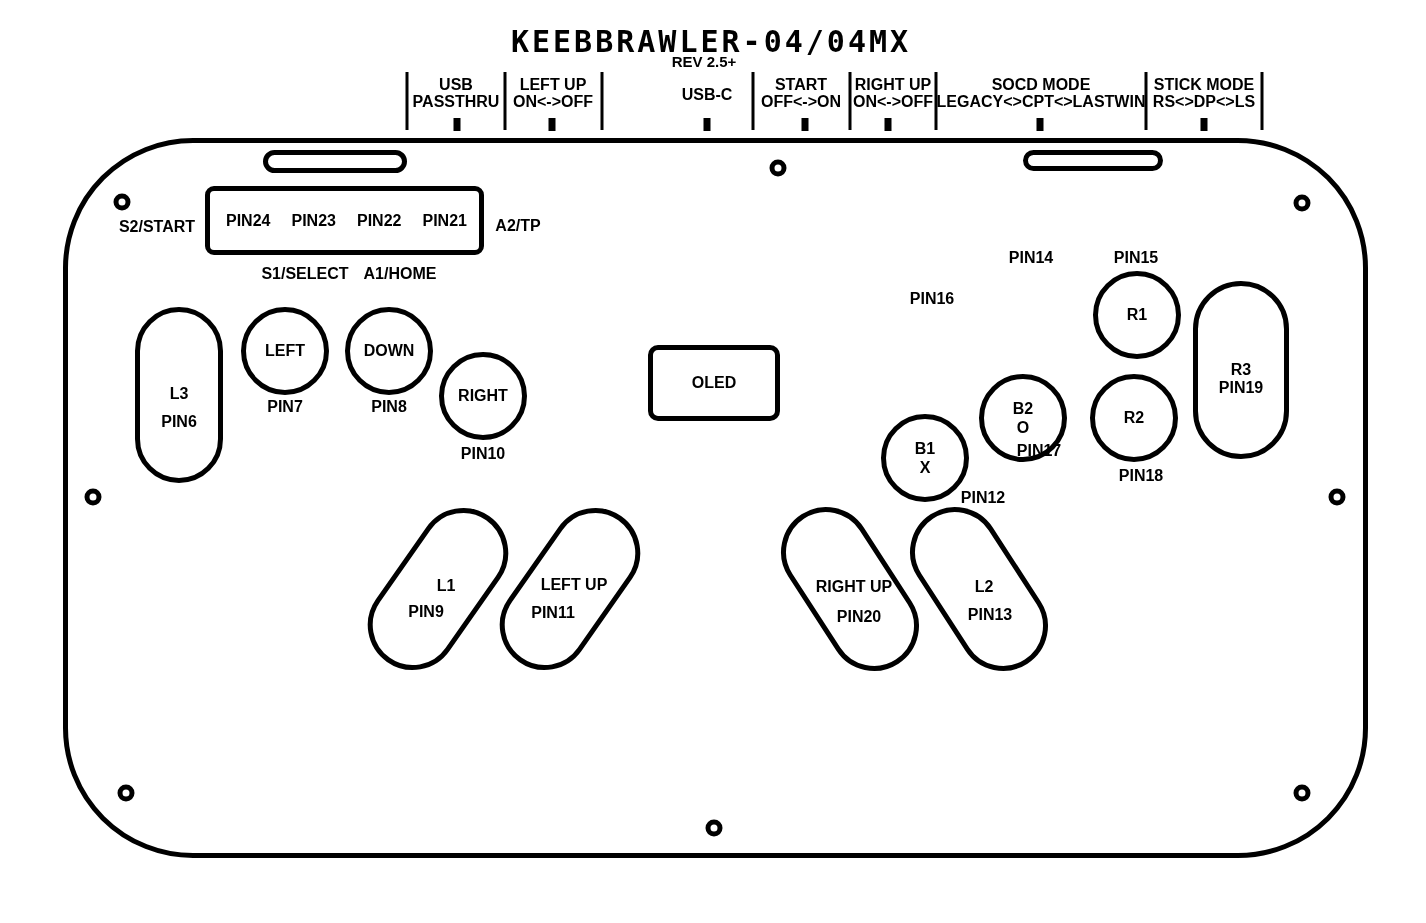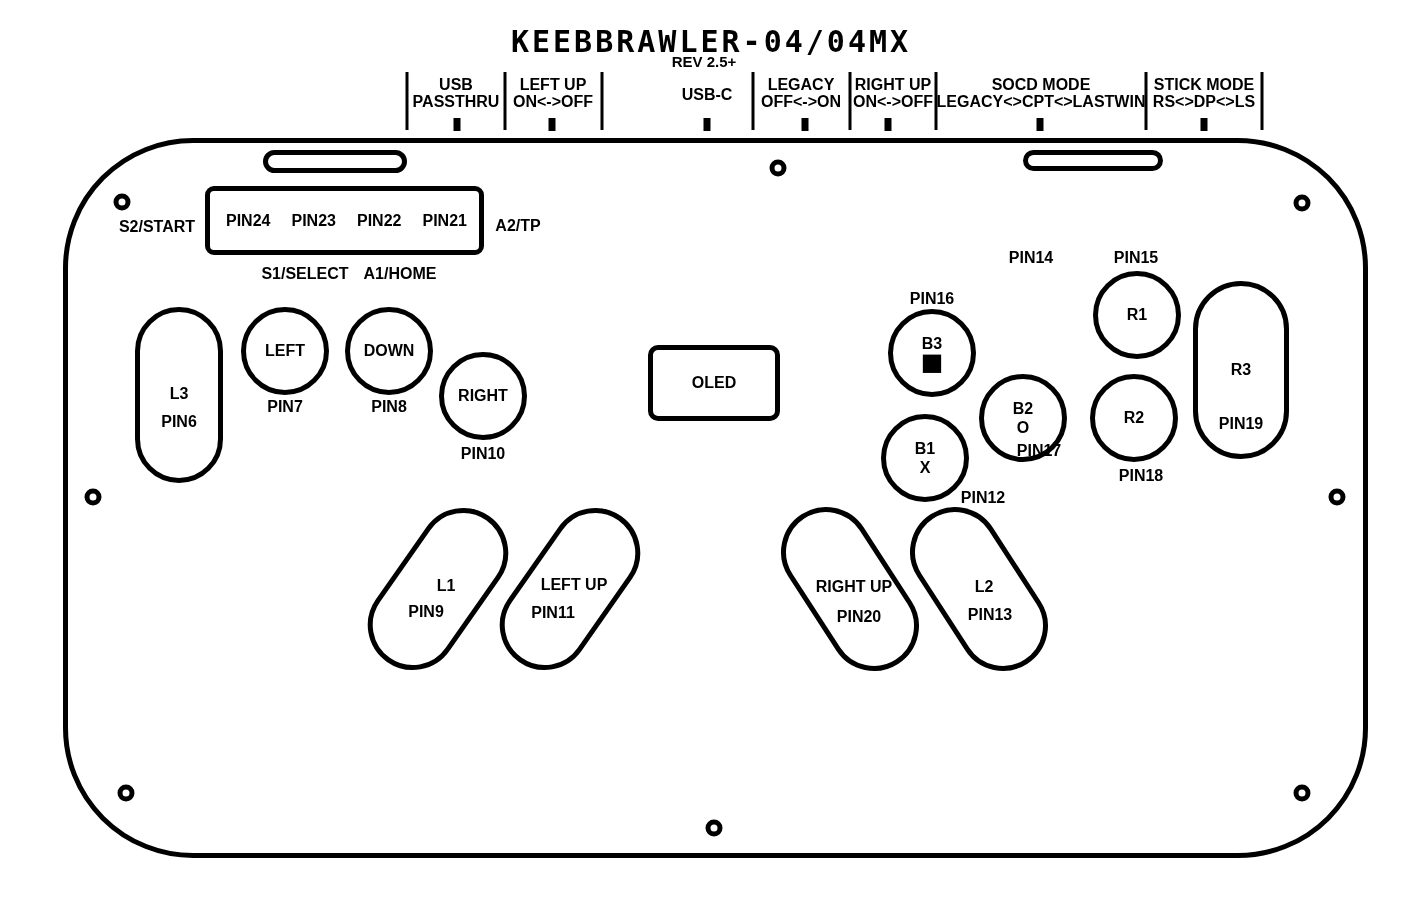--- a/index.html
+++ b/index.html
@@ -100,21 +100,21 @@
   .rp-leftup{left:525px;top:500px;transform:rotate(35deg)}
   .rp-rightup{left:805px;top:500px;transform:rotate(-33deg)}
   .rp-l2{left:934px;top:500px;transform:rotate(-33deg)}
   
   .t-l3{left:179px;top:394px}      .t-pin6{left:179px;top:422px}
   .t-pin7{left:285px;top:407px}    .t-pin8{left:389px;top:407px}
   .t-pin10{left:483px;top:454px}
   .t-pin16{left:932px;top:299px}   .t-pin14{left:1031px;top:258px}
   .t-pin15{left:1136px;top:258px}  .t-pin17{left:1039px;top:451px}
   .t-pin18{left:1141px;top:476px}  .t-pin12{left:983px;top:498px}
-  .t-r3{left:1241px;top:370px}     .t-pin19{left:1241px;top:424px}
+  .t-r3{left:1241px;top:370px}     .t-pin19{left:1241px;top:388px}
   .t-l1{left:446px;top:586px}      .t-pin9{left:426px;top:612px}
   .t-leftup{left:574px;top:585px}  .t-pin11{left:553px;top:613px}
   .t-rightup{left:854px;top:587px} .t-pin20{left:859px;top:617px}
   .t-l2{left:984px;top:587px}      .t-pin13{left:990px;top:615px}
 </style>
 </head>
 <body>
 
 <div id="screen">
 
@@ -135,21 +135,21 @@
     <div>PASSTHRU</div>
   </div>
   <div class="pgroup pg2">
     <div>LEFT UP</div>
     <div>ON&lt;-&gt;OFF</div>
   </div>
   <div class="pgroup pg3">
     <div>USB-C</div>
   </div>
   <div class="pgroup pg4">
-    <div>LEGACY</div>
+    <div>START</div>
     <div>OFF&lt;-&gt;ON</div>
   </div>
   <div class="pgroup pg5">
     <div>RIGHT UP</div>
     <div>ON&lt;-&gt;OFF</div>
   </div>
   <div class="pgroup pg6">
     <div>SOCD MODE</div>
     <div>LEGACY&lt;&gt;CPT&lt;&gt;LASTWIN</div>
   </div>
@@ -207,24 +207,20 @@
     <span>DOWN</span>
   </div>
   <span class="txt t-pin8">PIN8</span>
 
   <div class="circle c-right">
     <span>RIGHT</span>
   </div>
   <span class="txt t-pin10">PIN10</span>
 
   <span class="txt t-pin16">PIN16</span>
-  <div class="circle c-b3">
-    <span>B3</span>
-    <span class="sym sym-square">■</span>
-  </div>
 
   <span class="txt t-pin14">PIN14</span>
 
   <span class="txt t-pin15">PIN15</span>
   <div class="circle c-r1">
     <span>R1</span>
   </div>
 
   <div class="circle c-b2">
     <span>B2</span>

